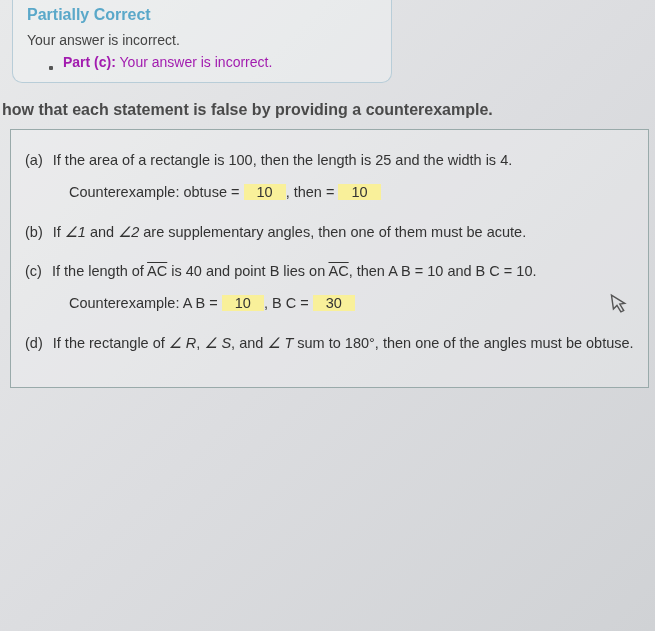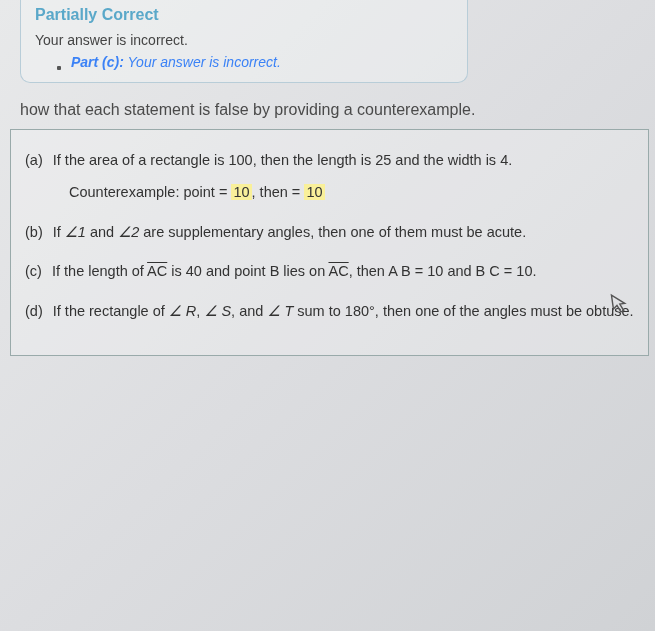--- a/index.html
+++ b/index.html
@@ -9,22 +9,22 @@
     width: 655px;
     height: 631px;
     font-family: Arial, Helvetica, sans-serif;
     background: linear-gradient(135deg, #e8e9ea 0%, #dcdde0 50%, #d0d2d5 100%);
     color: #3a3a3a;
     font-size: 15px;
     position: relative;
     overflow: hidden;
   }
   .feedback-box {
-    margin: 0 0 18px 20px;
-    width: 448px;
+    margin: 0 0 18px 12px;
+    width: 380px;
     border: 1px solid #b8cdd8;
     border-top: none;
     border-radius: 0 0 10px 10px;
     padding: 6px 14px 12px 14px;
     background: rgba(245,248,250,0.35);
   }
   .status-title {
     font-weight: bold;
     color: #5aa8c9;
     font-size: 16px;
@@ -33,53 +33,53 @@
   .status-sub {
     color: #444;
     margin-bottom: 6px;
     font-size: 14px;
   }
   .bullet-row {
     display: flex;
     align-items: flex-end;
     margin-left: 22px;
     font-size: 14px;
-    color: #3b82f6;
-    font-style: italic;
+    color: #a21caf;
   }
   .bullet-dot {
     width: 4px; height: 4px; background:#555; border-radius:1px;
     margin: 7px 10px 0 0; flex: none;
   }
   .instruction {
     margin: 14px 0 10px 0;
     color: #4a4a4a;
     font-size: 16px;
-    padding-left: 20px;
+    padding-left: 2px;
+    font-weight: bold;
   }
   .problem-box {
     margin: 0 6px 0 10px;
     border: 1px solid #9aa;
     background: rgba(250,250,250,0.25);
     padding: 10px 14px 14px 14px;
   }
   .part {
     margin: 10px 0 18px 0;
     color: #333;
     font-size: 14.5px;
     line-height: 1.5;
   }
   .part-label { margin-right: 6px; }
   .counter {
     margin: 10px 0 0 44px;
     font-size: 14.5px;
   }
   .hl {
     background: #f9f09a;
-    padding: 0 2px;
+    padding: 0 13px;
   }
   .angle { font-style: italic; }
   .overline {
     text-decoration: overline;
   }
   .cursor {
     position: absolute;
     right: 26px;
     top: 292px;
     font-size: 18px;
@@ -102,32 +102,35 @@
 </div>
 
 <div class="instruction">how that each statement is false by providing a counterexample.</div>
 
 <div class="problem-box">
 
   <div class="part">
     <span class="part-label">(a)</span>
     <span>If the area of a rectangle is 100, then the length is 25 and the width is 4.</span>
     <div class="counter">
-      <span>Counterexample:  point  =  </span><span class="hl">10</span><span>,  then  =  </span><span class="hl">10</span>
+      <span>Counterexample:  obtuse  =  </span><span class="hl">10</span><span>,  then  =  </span><span class="hl">10</span>
     </div>
   </div>
 
   <div class="part">
     <span class="part-label">(b)</span>
     <span>If </span><span class="angle">∠1</span><span> and </span><span class="angle">∠2</span><span> are supplementary angles, then one of them must be acute.</span>
   </div>
 
   <div class="part">
     <span class="part-label">(c)</span>
     <span>If the length of </span><span class="overline">AC</span><span> is 40 and point B lies on </span><span class="overline">AC</span><span>, then A B = 10 and B C = 10.</span>
+    <div class="counter">
+      <span>Counterexample:  A B  =  </span><span class="hl">10</span><span>,  B C  =  </span><span class="hl">30</span>
+    </div>
   </div>
 
   <div class="part">
     <span class="part-label">(d)</span>
     <span>If the rectangle of </span><span class="angle">∠ R</span><span>, </span><span class="angle">∠ S</span><span>, and </span><span class="angle">∠ T</span><span> sum to 180°, then one of the angles must be obtuse.</span>
   </div>
 
 </div>
 
 <div class="cursor">

